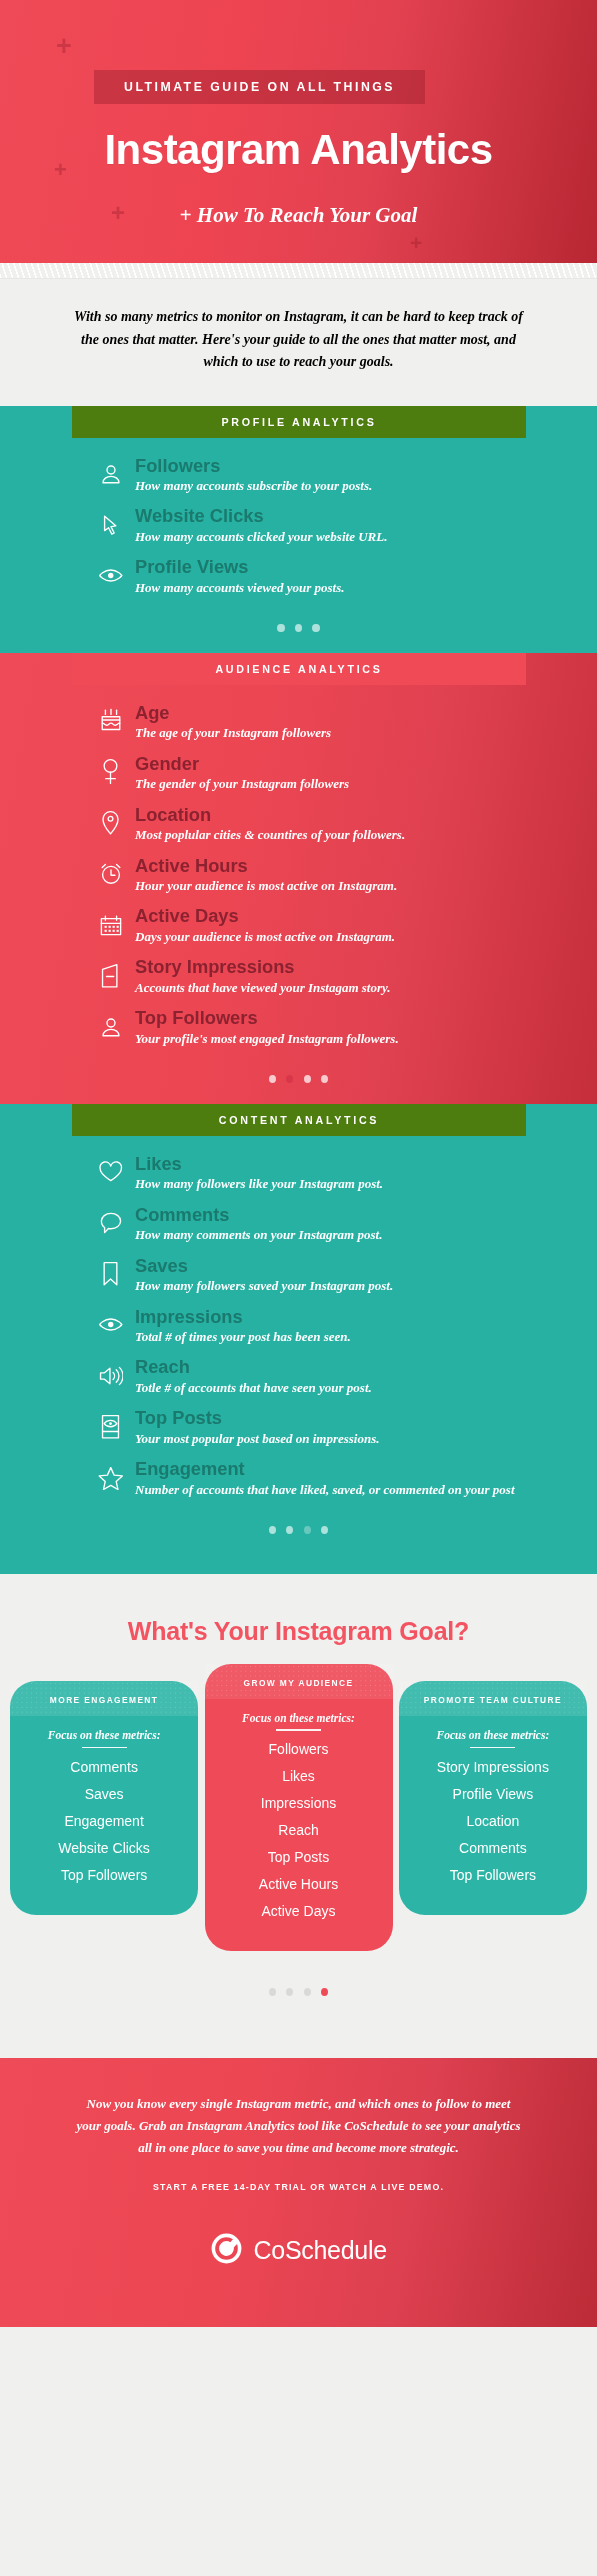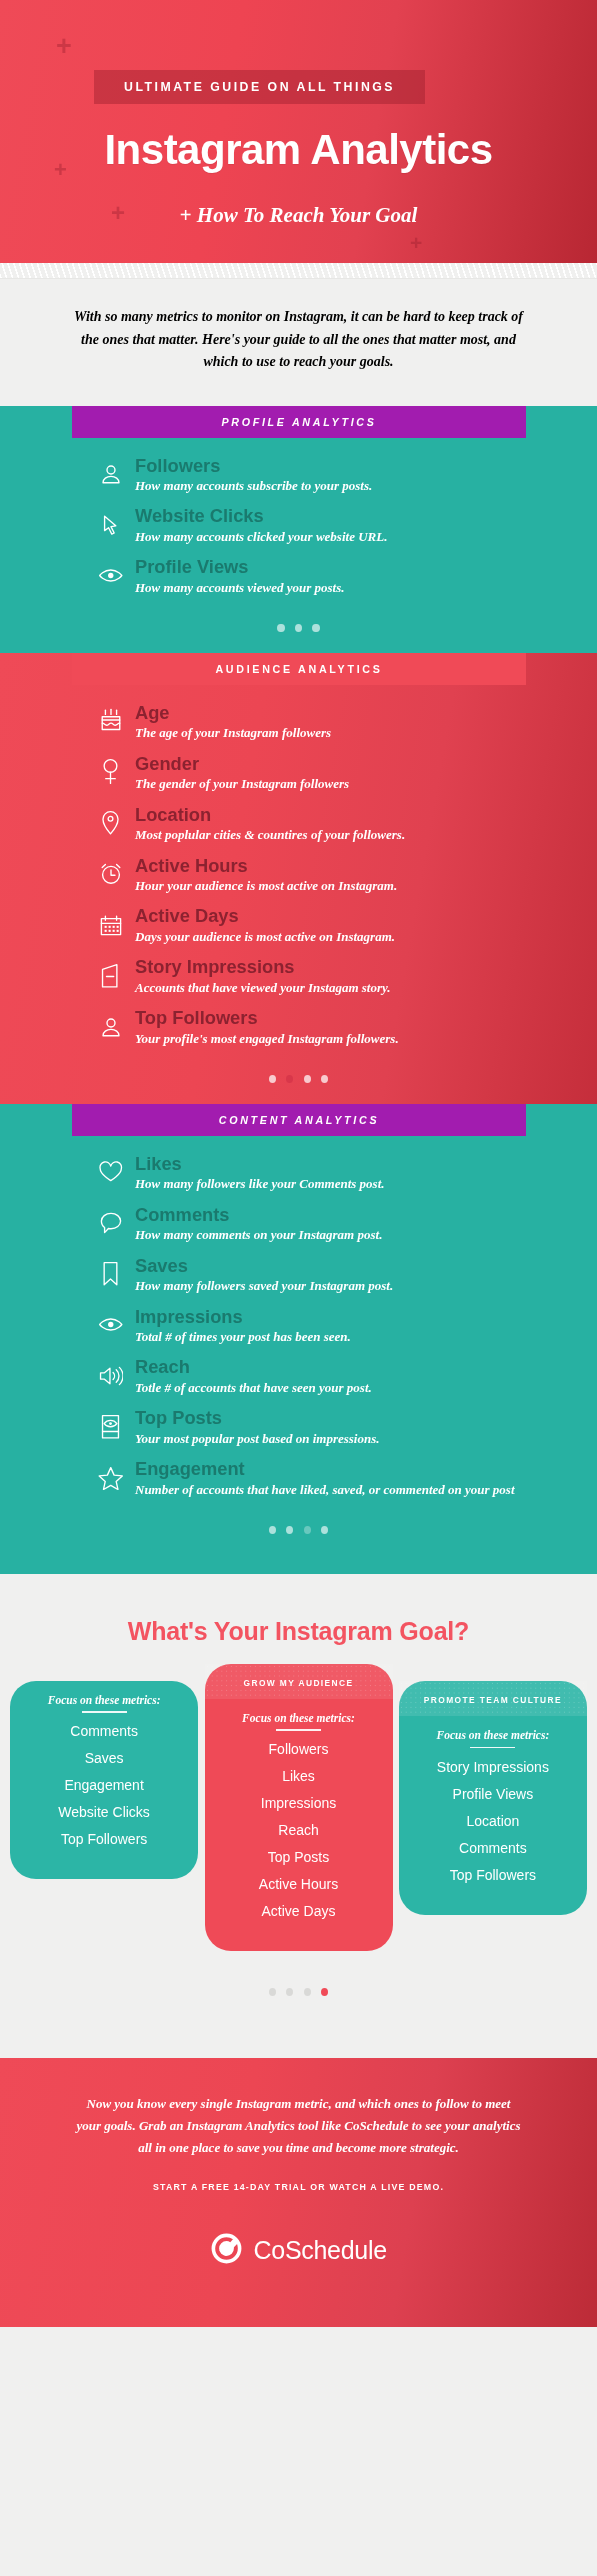--- a/index.html
+++ b/index.html
@@ -74,21 +74,21 @@
   
   .section { position:relative; }
   .section.teal { background:#27b1a2; }
   .section.red  { background:linear-gradient(100deg,#ef4a57 0%,#ec4653 40%,#e04150 68%,#c52e3b 100%); }
 
   .tab-zone { position:relative; height:32px; }
   .tab {
     position:absolute; left:72px; width:454px; top:0; height:32px;
     display:flex; align-items:center; justify-content:center;
   }
-  .tab.teal { background:#a21caf;font-style:italic; }
+  .tab.teal { background:#4d7c0f; }
   .tab.red  { background:#f04a57; }
   .tab span {
     color:#fff; font-size:10.7px; letter-spacing:2.7px; font-weight:700;
     font-family:"Liberation Sans", sans-serif;
   }
 
   .metrics { padding:17.5px 0 4.8px 0; }
   .metric {
     display:flex; align-items:flex-start;
     padding:0 48px 0 94px; margin-bottom:12px; position:relative;
@@ -374,21 +374,21 @@
         </div>
         <div class="metrics">
           <div class="metric">
             <span class="ico">
               <svg width="25.5" height="22" viewBox="0 0 32 28">
                 <path d="M16 25S2.5 17 2.5 9.5A6.5 6.5 0 0 1 16 6.5 6.5 6.5 0 0 1 29.5 9.5C29.5 17 16 25 16 25z" stroke="#fff" stroke-width="1.7" fill="none" stroke-linecap="round" stroke-linejoin="round"></path>
               </svg>
             </span>
             <div class="body">
               <h3>Likes</h3>
-              <p>How many followers like your Comments post.</p>
+              <p>How many followers like your Instagram post.</p>
             </div>
           </div>
           <div class="metric">
             <span class="ico">
               <svg width="24" height="24" viewBox="0 0 30 30">
                 <path d="M15 3c6.6 0 12 4.3 12 9.6S21.6 22.2 15 22.2a15 15 0 0 1-3.2-.3L7 27v-6.3C4.5 19 3 16 3 12.6 3 7.3 8.4 3 15 3z" stroke="#fff" stroke-width="1.7" fill="none" stroke-linecap="round" stroke-linejoin="round"></path>
               </svg>
             </span>
             <div class="body">
               <h3>Comments</h3>
@@ -463,20 +463,21 @@
           <span class="dot"></span>
         </div>
         <div class="pad-bottom"></div>
       </div>
     </div>
 
   <div class="goal">
     <h2>What's Your Instagram Goal?</h2>
     <div class="cards" id="cards-host">
         <div class="card teal">
+          <div class="card-head"><span>MORE ENGAGEMENT</span></div>
           <div class="card-body">
             <div class="focus">Focus on these metrics:</div>
             <div class="rule"></div>
             <ul>
               <li>Comments</li>
               <li>Saves</li>
               <li>Engagement</li>
               <li>Website Clicks</li>
               <li>Top Followers</li>
             </ul>

